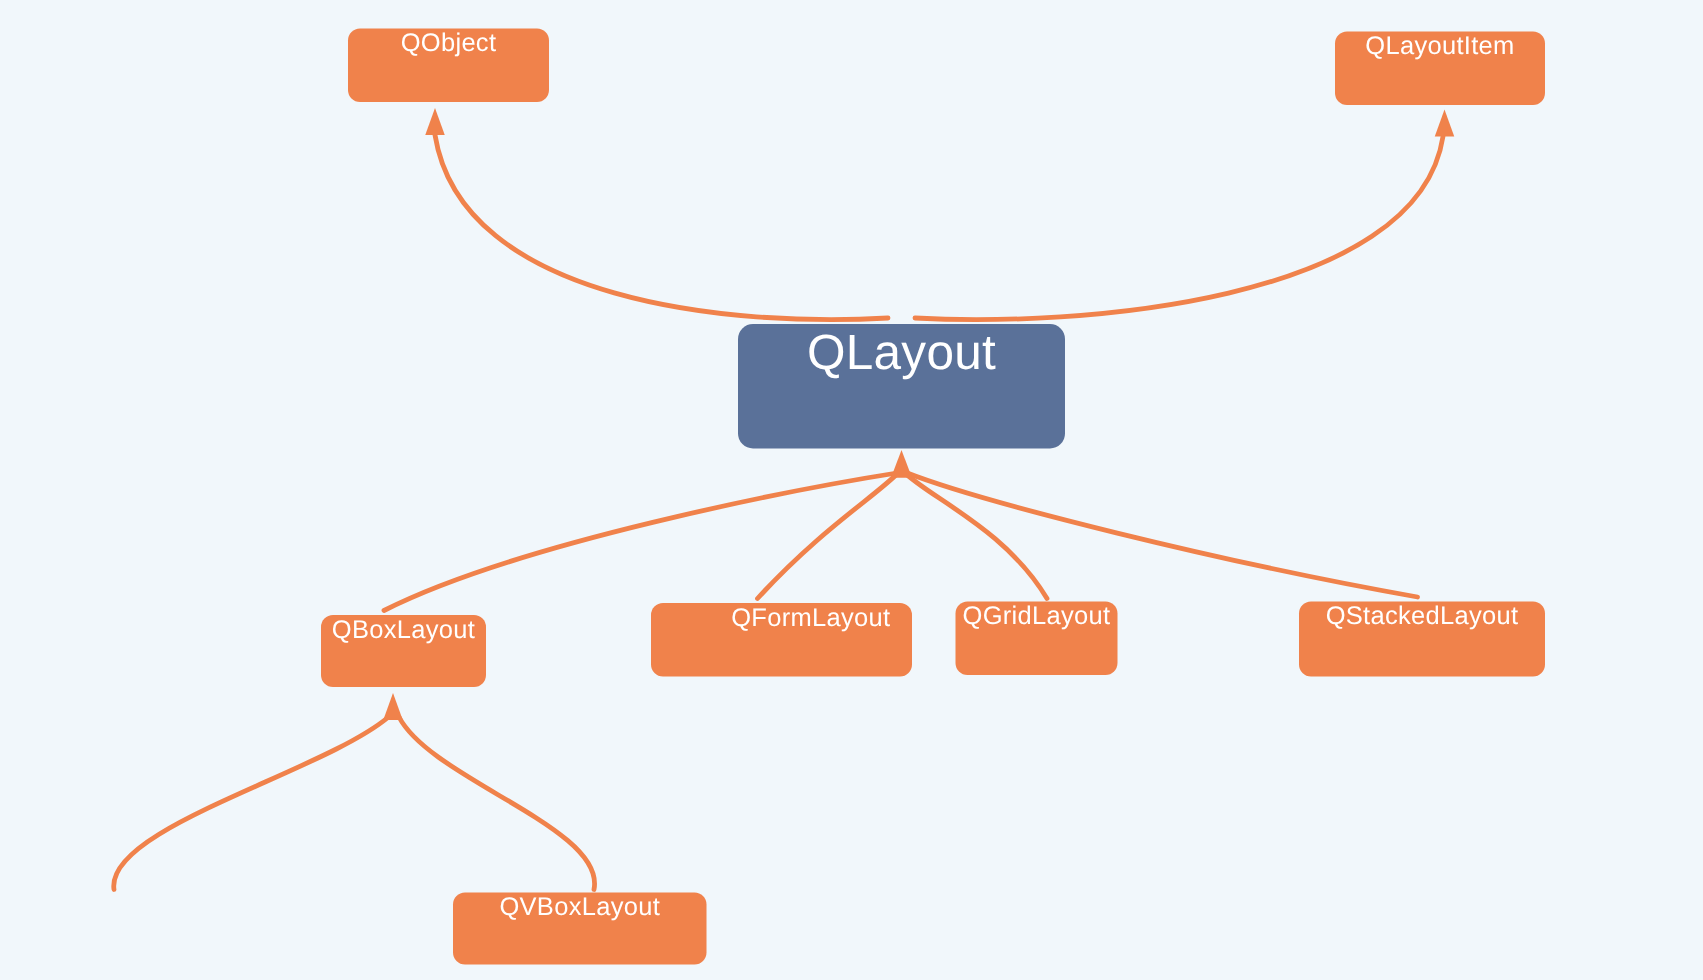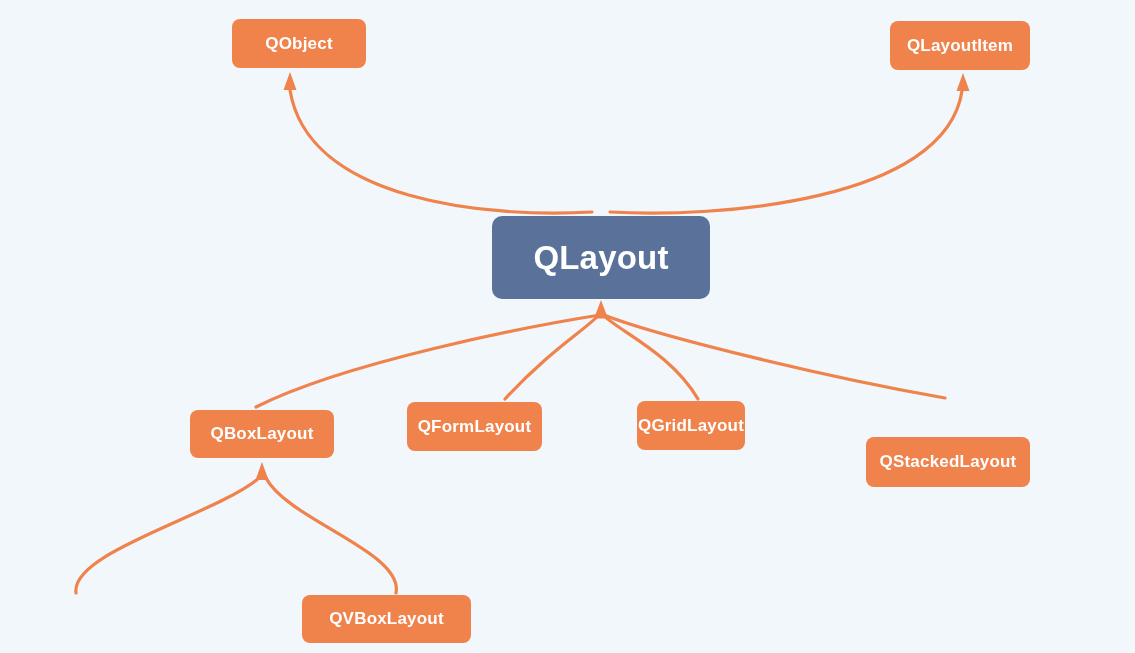--- a/index.html
+++ b/index.html
@@ -32,42 +32,41 @@
     stroke-width:3.2;
     stroke-linecap:round;
   }
   .edges polygon{
     fill:var(--arrow);
     stroke:none;
   }
   .node{
     position:absolute;
     display:flex;
-    align-items:center;
     justify-content:center;
     background:var(--node-orange);
     color:var(--text);
-    font-weight:700;
+    font-weight:400;
     font-size:17px;
     border-radius:8px;
     letter-spacing:.2px;
     user-select:none;
   }
   .node.root{
     background:var(--node-blue);
     font-size:33px;
     border-radius:10px;
   }
   #node-qobject       {left:232px; top:19px;  width:134px; height:49px;}
   #node-qlayoutitem   {left:890px; top:21px;  width:140px; height:49px;}
   #node-qlayout       {left:492px; top:216px; width:218px; height:83px;}
-  #node-qboxlayout    {left:190px; top:410px; width:144px; height:48px;}
-  #node-qformlayout   {left:407px; top:402px; width:135px; height:49px;}
+  #node-qboxlayout    {left:214px; top:410px; width:110px; height:48px;}
+  #node-qformlayout   {left:434px; top:402px; width:135px; height:49px;padding-left:39px;}
   #node-qgridlayout   {left:637px; top:401px; width:108px; height:49px;}
-  #node-qstackedlayout{left:866px; top:401px; width:164px; height:50px;margin-top:36px;}
+  #node-qstackedlayout{left:866px; top:401px; width:164px; height:50px;}
   #node-qhboxlayout   {left:11px;  top:594px; width:145px; height:48px;}
   #node-qvboxlayout   {left:302px; top:595px; width:169px; height:48px;}
 </style>
 </head>
 <body>
 
 <div class="stage">
 
   <svg class="edges" viewBox="0 0 1135 653" xmlns="http://www.w3.org/2000/svg" aria-hidden="true">
 

